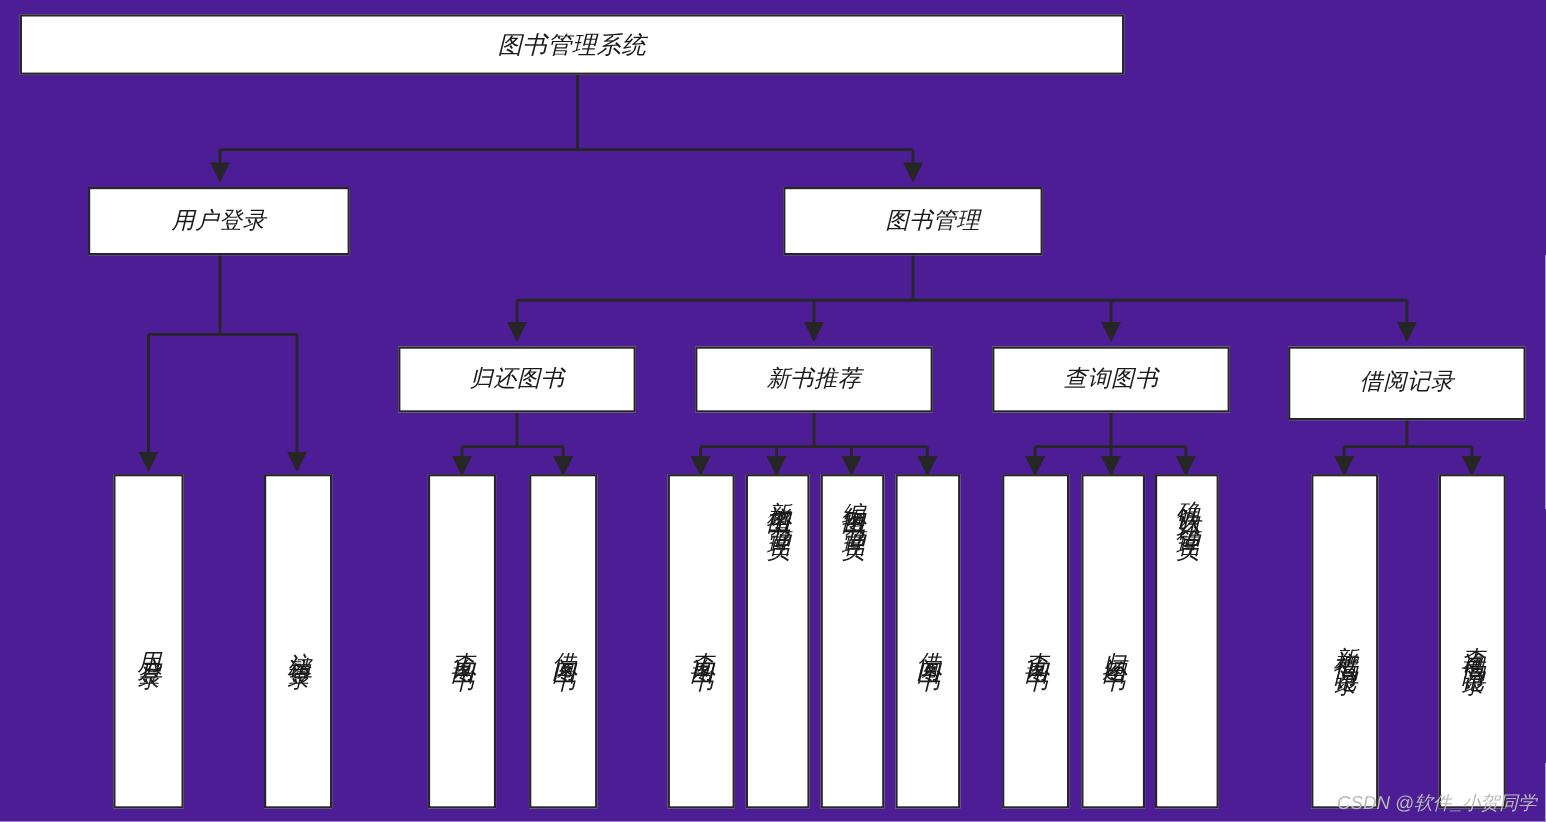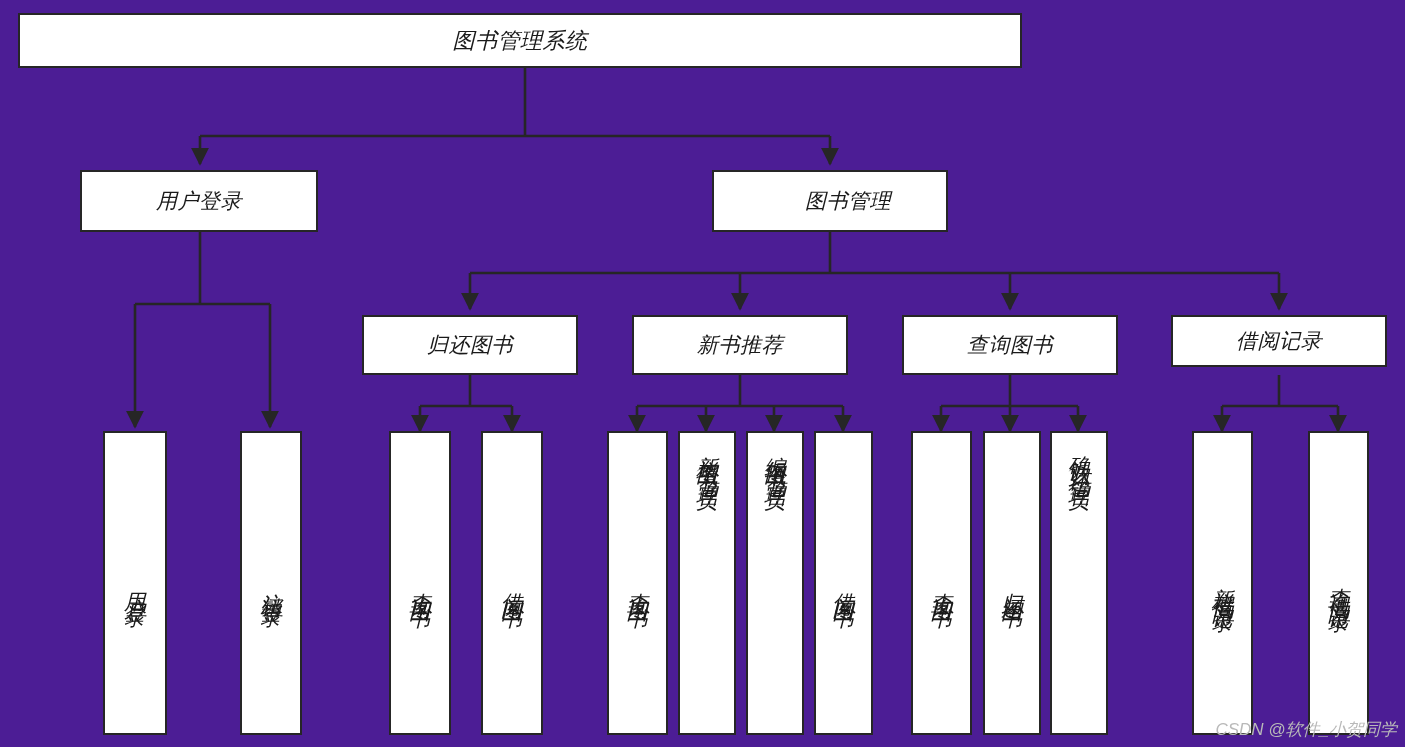--- a/index.html
+++ b/index.html
@@ -156,21 +156,21 @@
   </div>
 
   <div class="node horiz" style="left:632px; top:315px; width:216px; height:60px;">
     <span class="node-label">新书推荐</span>
   </div>
 
   <div class="node horiz" style="left:902px; top:315px; width:216px; height:60px;">
     <span class="node-label">查询图书</span>
   </div>
 
-  <div class="node horiz" style="left:1171px; top:315px; width:216px; height:52px;">
+  <div class="node horiz" style="left:1171px; top:315px; width:216px; height:67px;">
     <span class="node-label">借阅记录</span>
   </div>
 
   <div class="node vert mid" style="left:103px; top:431px; width:64px; height:304px;">
     <span class="node-label">用户登录</span>
   </div>
 
   <div class="node vert mid" style="left:240px; top:431px; width:62px; height:304px;">
     <span class="node-label">注销登录</span>
   </div>

